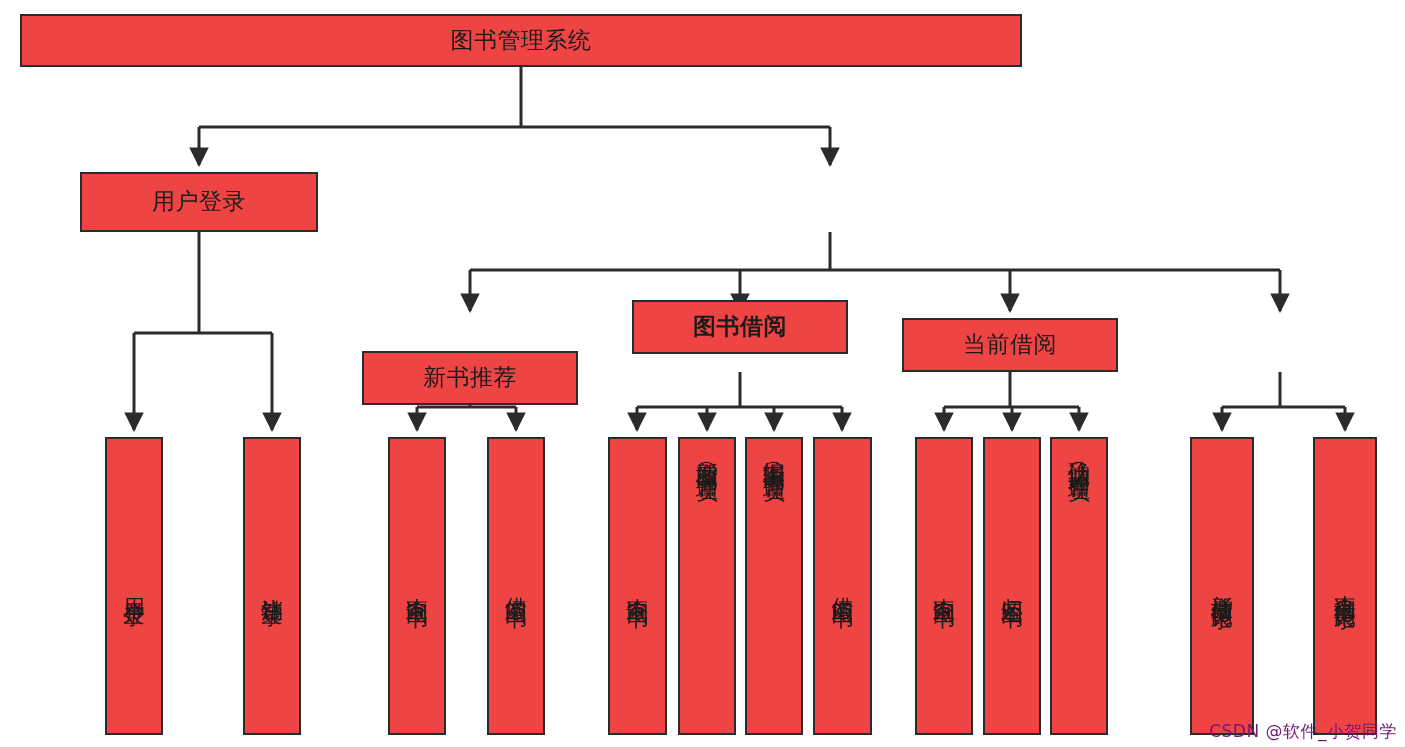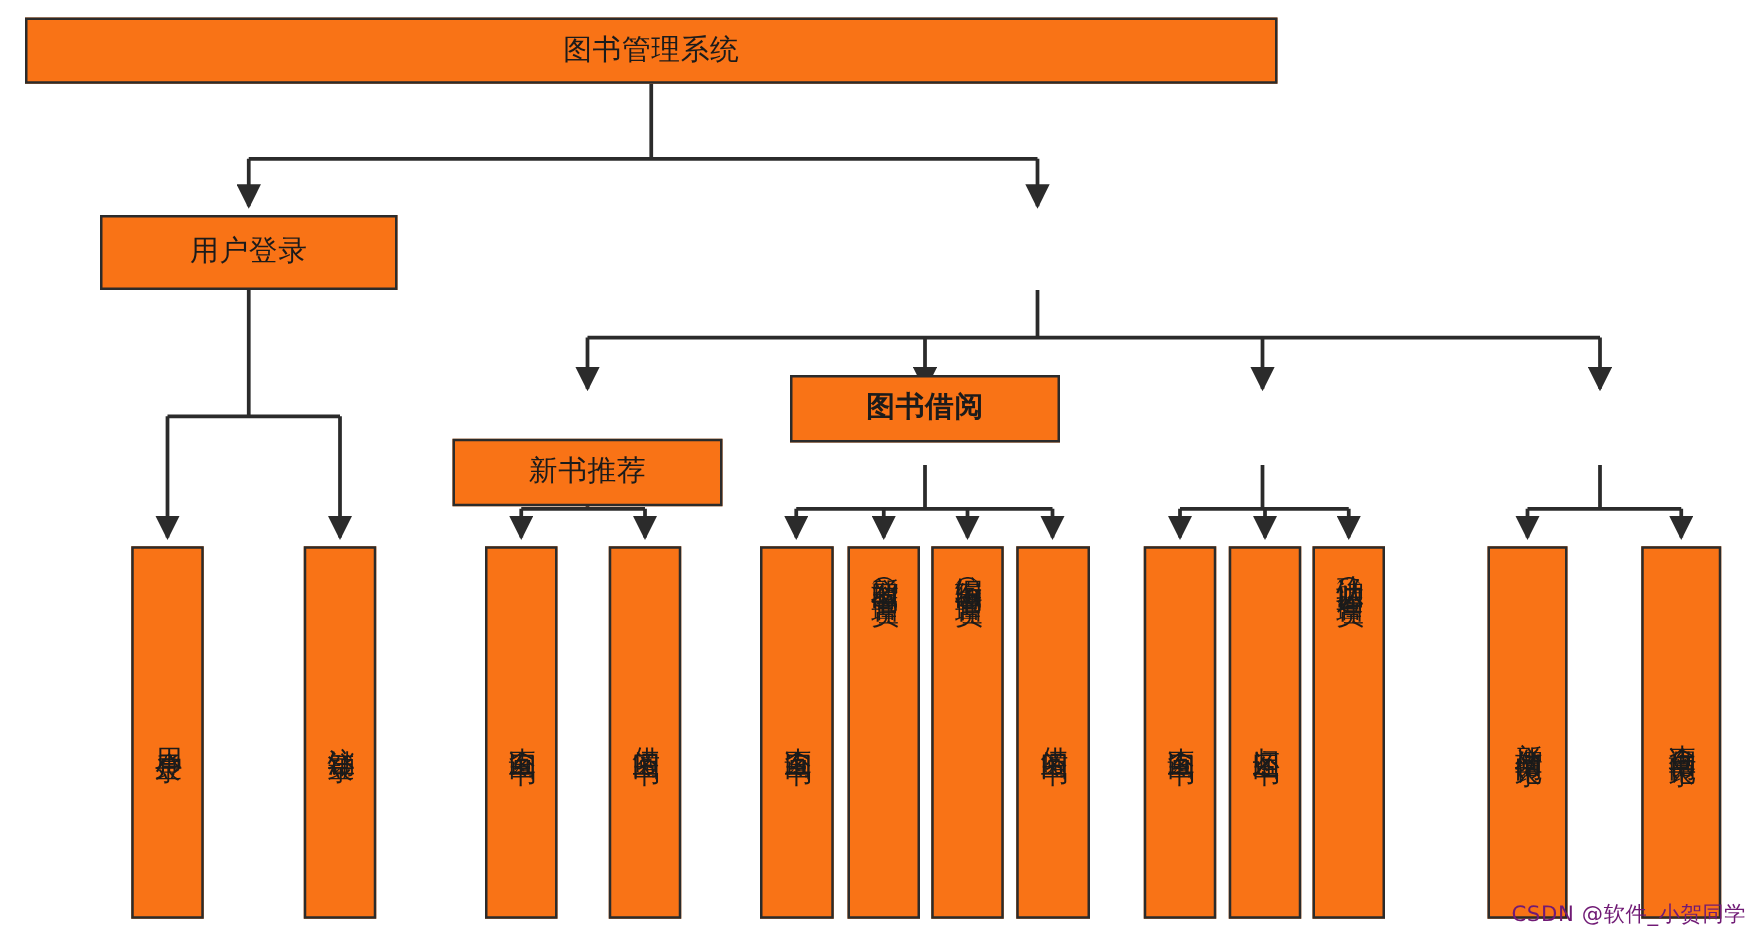--- a/index.html
+++ b/index.html
@@ -20,21 +20,21 @@
   #edge-layer {
     position: absolute;
     left: 0;
     top: 0;
     width: 1405px;
     height: 747px;
   }
   .node {
     position: absolute;
     box-sizing: border-box;
-    background: #f97316;
+    background: #ef4444;
     border: 2px solid #2b2b2b;
     display: flex;
     align-items: center;
     justify-content: center;
     z-index: 3;
   }
   .node-label {
     color: #1b1b1b;
     line-height: 1.18;
     white-space: nowrap;
@@ -137,20 +137,23 @@
   <div class="node horiz" id="node-l1-0" style="left: 80px; top: 172px; width: 238px; height: 60px;">
     <span class="node-label">用户登录</span>
   </div>
 
   <div class="node horiz" id="node-l2-0" style="left: 362px; top: 318px; width: 216px; height: 54px; margin-top: 33px;">
     <span class="node-label">新书推荐</span>
   </div>
   <div class="node horiz" id="node-l2-1" style="left: 632px; top: 300px; width: 216px; height: 54px; font-weight: bold;">
     <span class="node-label">图书借阅</span>
   </div>
+  <div class="node horiz" id="node-l2-2" style="left: 902px; top: 318px; width: 216px; height: 54px;">
+    <span class="node-label">当前借阅</span>
+  </div>
 
   <div class="node vert" id="node-leaf-0" style="left: 105px; top: 437px; width: 58px; height: 298px;">
     <span class="node-label">用户登录</span>
   </div>
   <div class="node vert" id="node-leaf-1" style="left: 243px; top: 437px; width: 58px; height: 298px;">
     <span class="node-label">注销登录</span>
   </div>
   <div class="node vert" id="node-leaf-2" style="left: 388px; top: 437px; width: 58px; height: 298px;">
     <span class="node-label">查询图书</span>
   </div>

